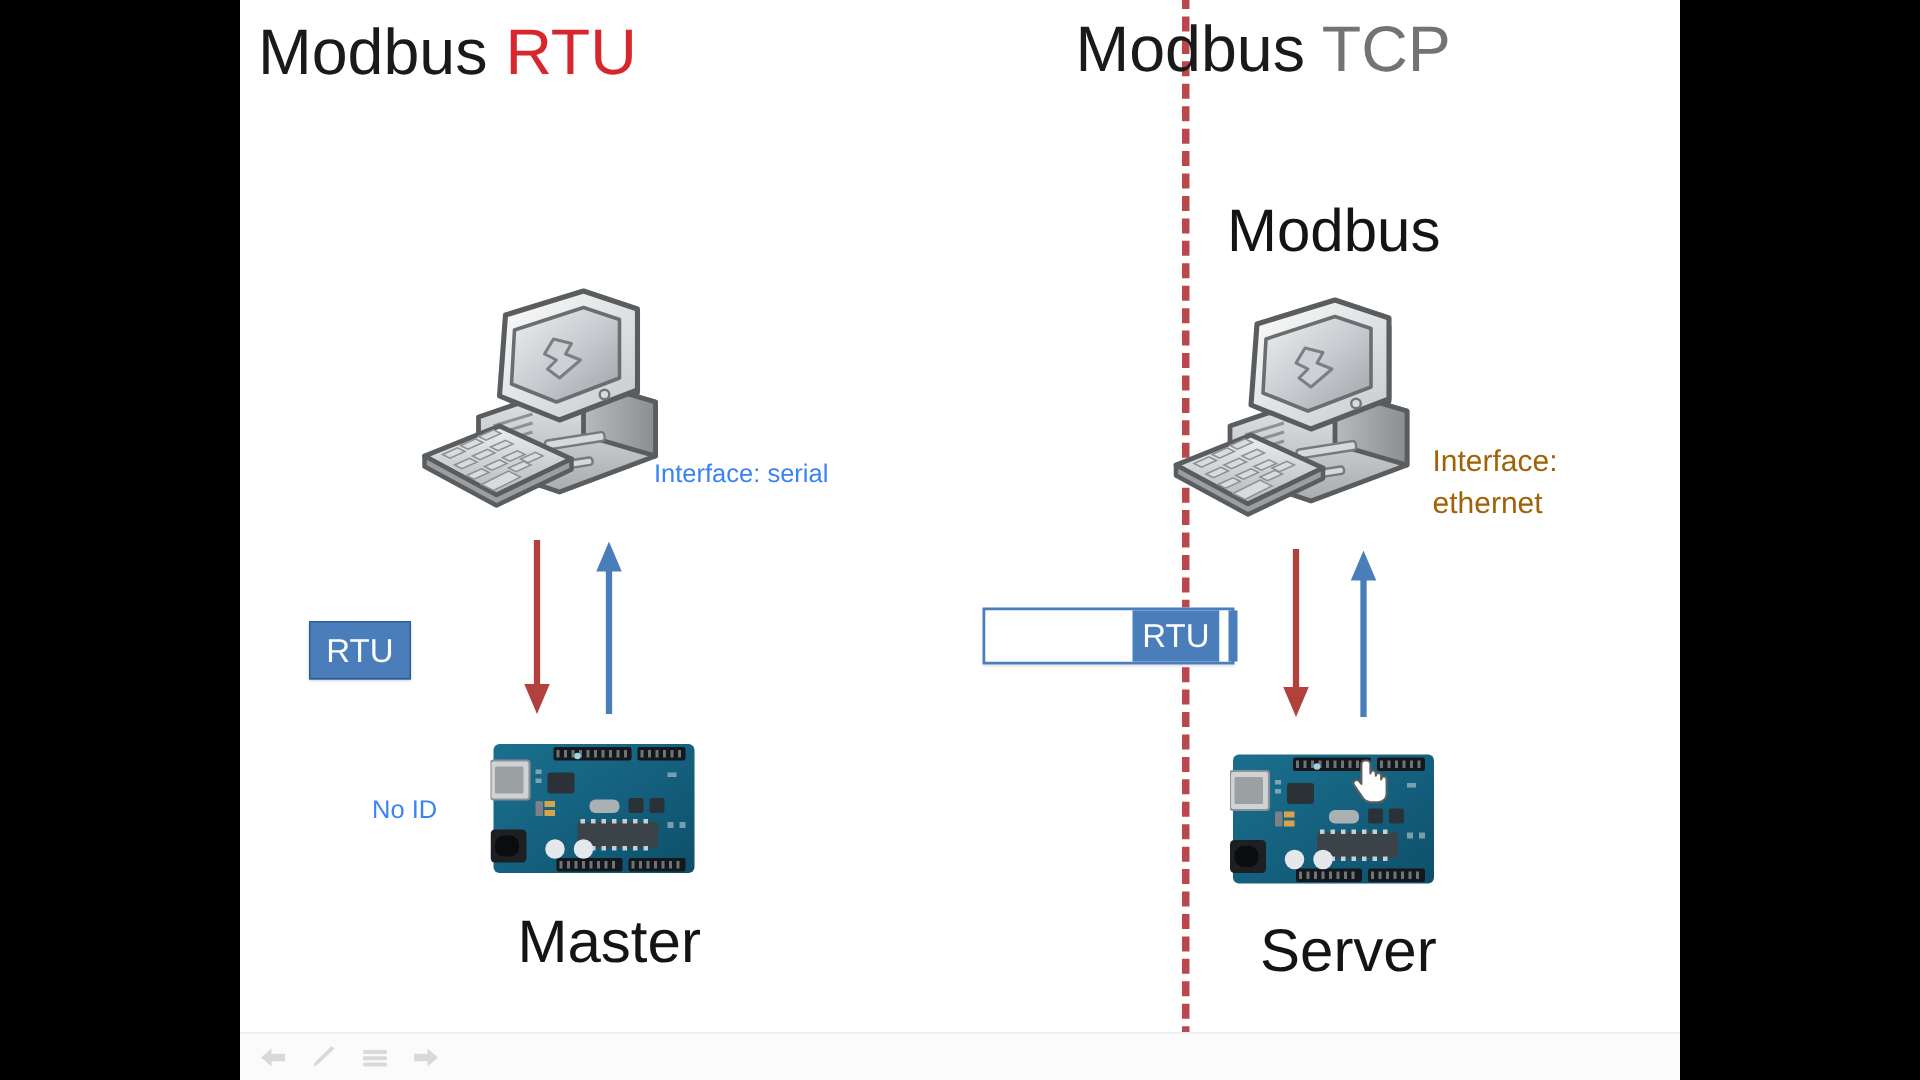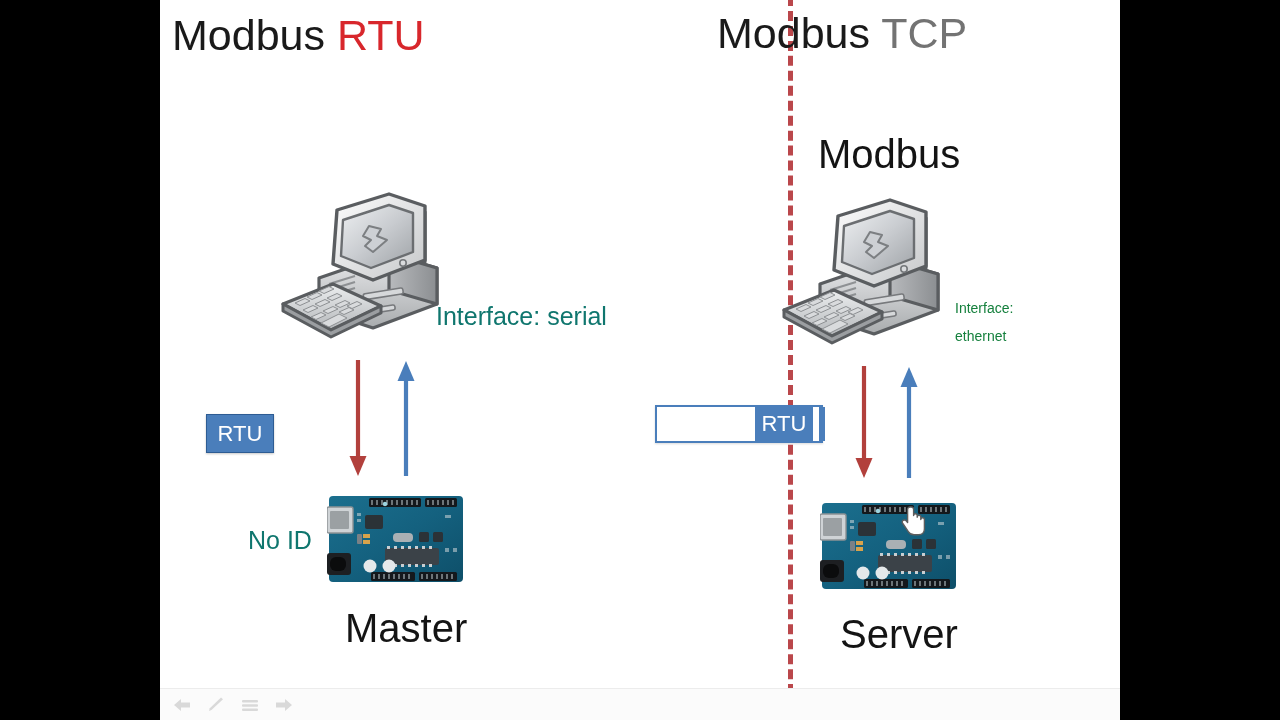--- a/index.html
+++ b/index.html
@@ -11,22 +11,22 @@
 
   
   .title{font-size:43px;color:#1a1a1a;white-space:pre;letter-spacing:0px;font-weight:400;}
   .title .accent-rtu{color:#d8272c;}
   .title .accent-tcp{color:#737373;}
 
   
   .role{font-size:40px;color:#141414;white-space:nowrap;font-weight:400;}
 
   
-  .note{font-size:25px;color:#0f766e;white-space:nowrap;line-height:28px;}
-  .note-2{font-size:14px;color:#15803d;line-height:28px;}
+  .note{font-size:17px;color:#3b82f6;white-space:nowrap;line-height:28px;}
+  .note-2{font-size:20px;color:#a16207;line-height:28px;}
 
   
   #divider{left:628px;top:-4px;width:0;height:728px;
      border-left:5px dashed #b5383c;opacity:.92;}
 
   
   .arrow-svg{overflow:visible;}
 
   
   .rtu-badge{

